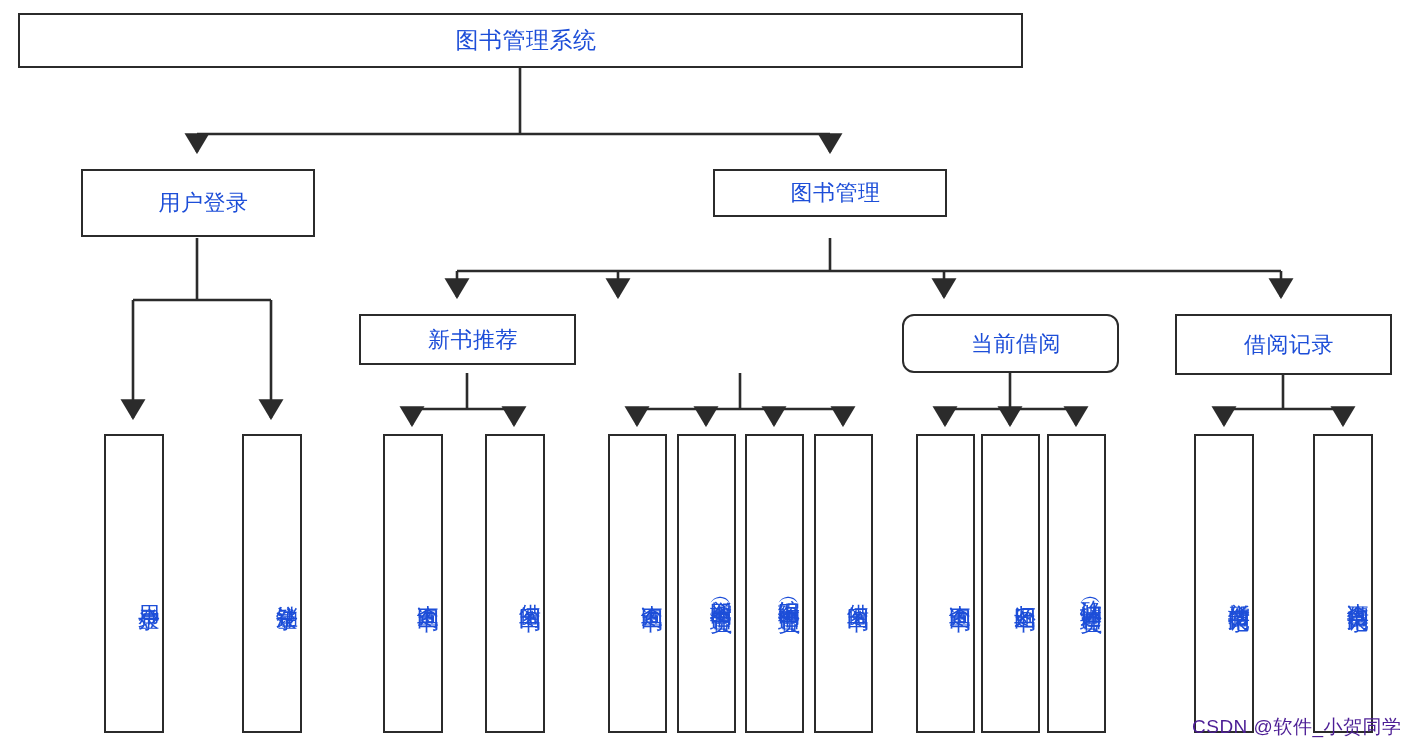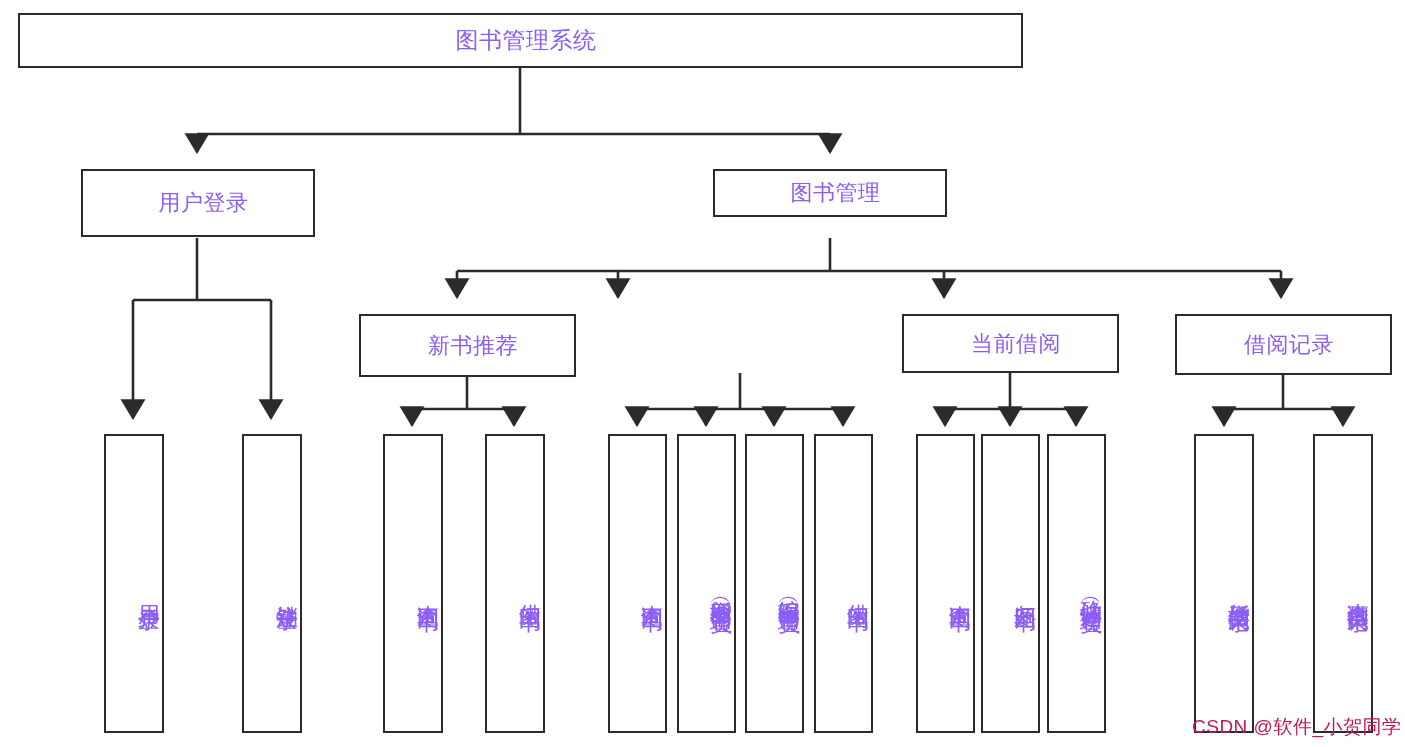--- a/index.html
+++ b/index.html
@@ -27,21 +27,21 @@
     pointer-events: none;
   }
   .node {
     position: absolute;
     box-sizing: border-box;
     border: 2px solid #2b2b2b;
     background: #ffffff;
     display: flex;
     align-items: center;
     justify-content: center;
-    color: #8b5cf6;
+    color: #1d4ed8;
     line-height: 1.18;
     padding-left: 11px;
   }
   .node.horiz {
     font-size: 22px;
     letter-spacing: 0.5px;
   }
   .node.vert {
     writing-mode: vertical-rl;
     text-orientation: upright;
@@ -49,21 +49,21 @@
     letter-spacing: 2px;
     padding-top: 14px;
     align-items: flex-start;
     justify-content: center;
   }
   .node.root {
     font-size: 23px;
   }
   .watermark {
     position: absolute;
-    color: #be185d;
+    color: #4c1d95;
     font-size: 19px;
     white-space: nowrap;
     letter-spacing: 0.5px;
   }
 </style>
 </head>
 <body>
 
 <div id="diagram-root">
 
@@ -116,22 +116,22 @@
       <path d="M1224,409 L1224,425" marker-end="url(#arrowhead)"></path>
       <path d="M1343,409 L1343,425" marker-end="url(#arrowhead)"></path>
     </g>
   </svg>
 
   <div class="node horiz root" style="left:18px; top:13px; width:1005px; height:55px;">图书管理系统</div>
 
   <div class="node horiz" style="left:81px; top:169px; width:234px; height:68px;">用户登录</div>
   <div class="node horiz" style="left:713px; top:169px; width:234px; height:48px;">图书管理</div>
 
-  <div class="node horiz" style="left:359px; top:314px; width:217px; height:63px;text-align:center;">新书推荐</div>
-  <div class="node horiz" style="left:902px; top:314px; width:217px; height:59px;">当前借阅</div>
+  <div class="node horiz" style="left:359px; top:314px; width:217px; height:51px;text-align:center;">新书推荐</div>
+  <div class="node horiz" style="left:902px; top:314px; width:217px; height:59px;border-radius:12px;">当前借阅</div>
   <div class="node horiz" style="left:1175px; top:314px; width:217px; height:61px;">借阅记录</div>
 
   <div class="node vert" style="left:104px; top:434px; width:60px; height:299px;">用户登录</div>
   <div class="node vert" style="left:242px; top:434px; width:60px; height:299px;">注销登录</div>
 
   <div class="node vert" style="left:383px; top:434px; width:60px; height:299px;">查询图书</div>
   <div class="node vert" style="left:485px; top:434px; width:60px; height:299px;">借阅图书</div>
 
   <div class="node vert" style="left:608px; top:434px; width:59px; height:299px;">查询图书</div>
   <div class="node vert" style="left:677px; top:434px; width:59px; height:299px;">新增图书（管理员）</div>

